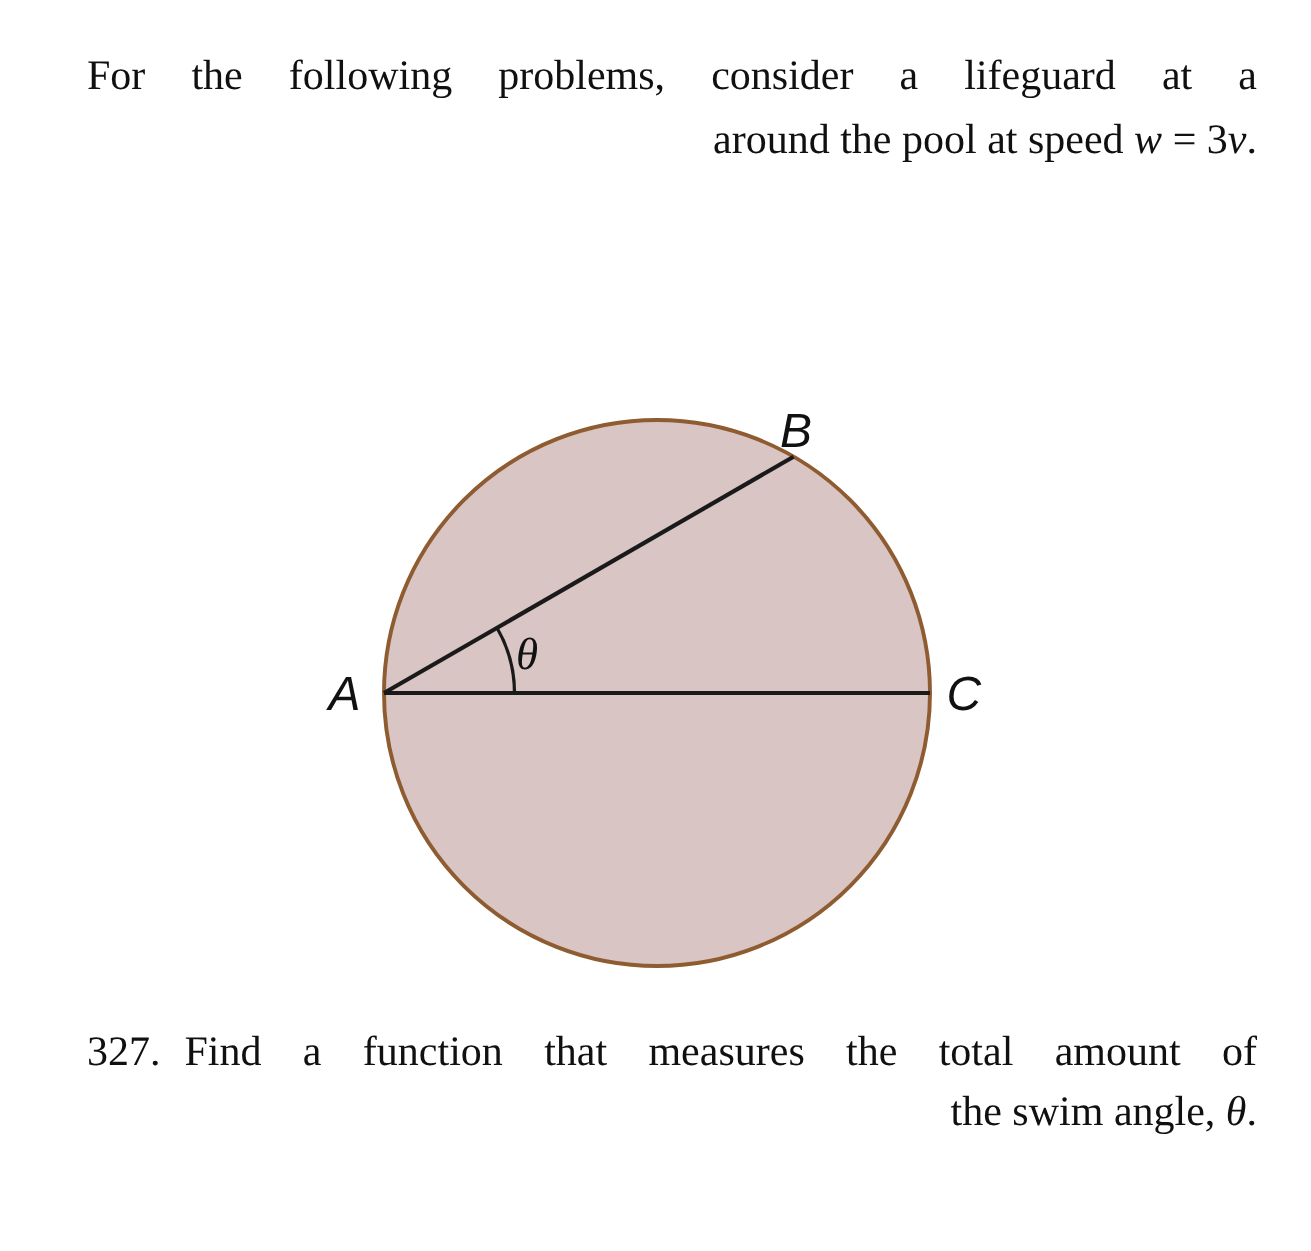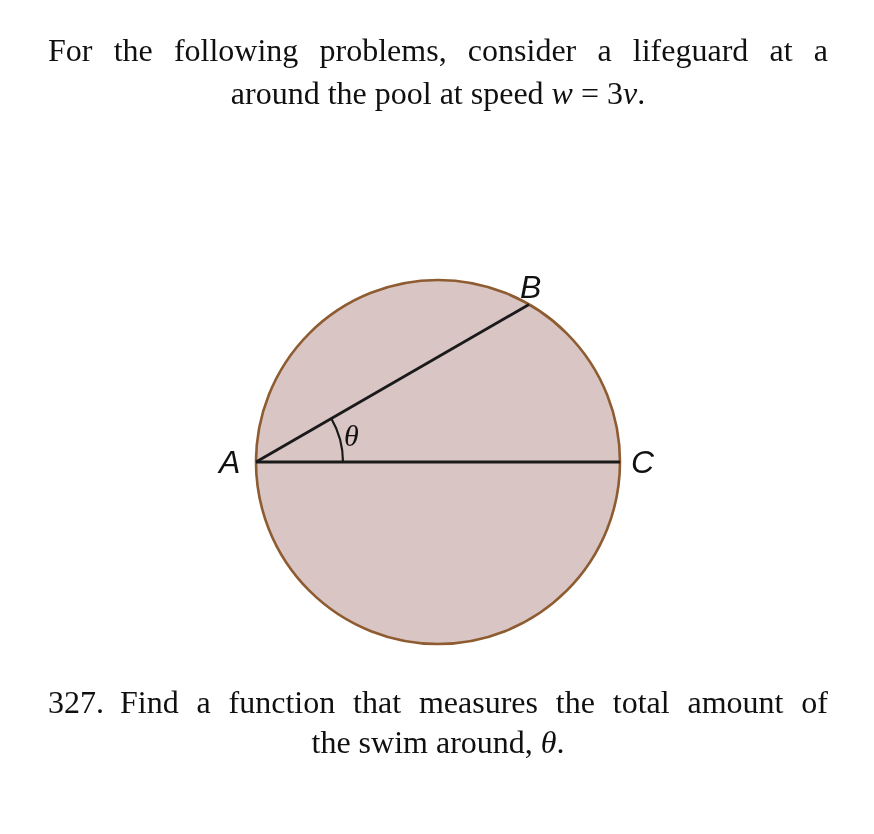--- a/index.html
+++ b/index.html
@@ -7,27 +7,27 @@
     width: 874px;
     height: 834px;
     background: #ffffff;
     position: relative;
     font-family: "Liberation Serif", "DejaVu Serif", serif;
     color: #101010;
     overflow: hidden;
   }
   .para {
     position: absolute;
-    left: 48px;
+    left: 58px;
     width: 780px;
-    font-size: 32px;
+    font-size: 28px;
   }
   #intro   { top: 29px;  line-height: 43px; }
   #problem { top: 682px; line-height: 40px; }
-  .tline { text-align: center; }
+  .tline { text-align: right; }
   .tline.just {
     text-align: justify;
     text-align-last: justify;
   }
   .it { font-style: italic; }
   .num { margin-right: 16px; margin-top: 47px; }
   #figure-wrap {
     position: absolute;
     top: 255px;
     left: 0;
@@ -64,14 +64,14 @@
     <path d="M 343 207 A 87 87 0 0 0 331.3 163.5" fill="none" stroke-width="2.2" stroke="#1a1a1a"></path>
     <text class="fig-label" x="219" y="218">A</text>
     <text class="fig-label" x="520" y="43">B</text>
     <text class="fig-label" x="631" y="218">C</text>
     <text class="fig-theta" x="344" y="191">θ</text>
   </svg>
 </div>
 
 <div id="problem" class="para">
   <div class="tline just"><span class="num">327.</span><span>Find a function that measures the total amount of</span></div>
-  <div class="tline"><span>the swim around, </span><span class="it">θ</span><span>.</span></div>
+  <div class="tline"><span>the swim angle, </span><span class="it">θ</span><span>.</span></div>
 </div>
 
 </body></html>

